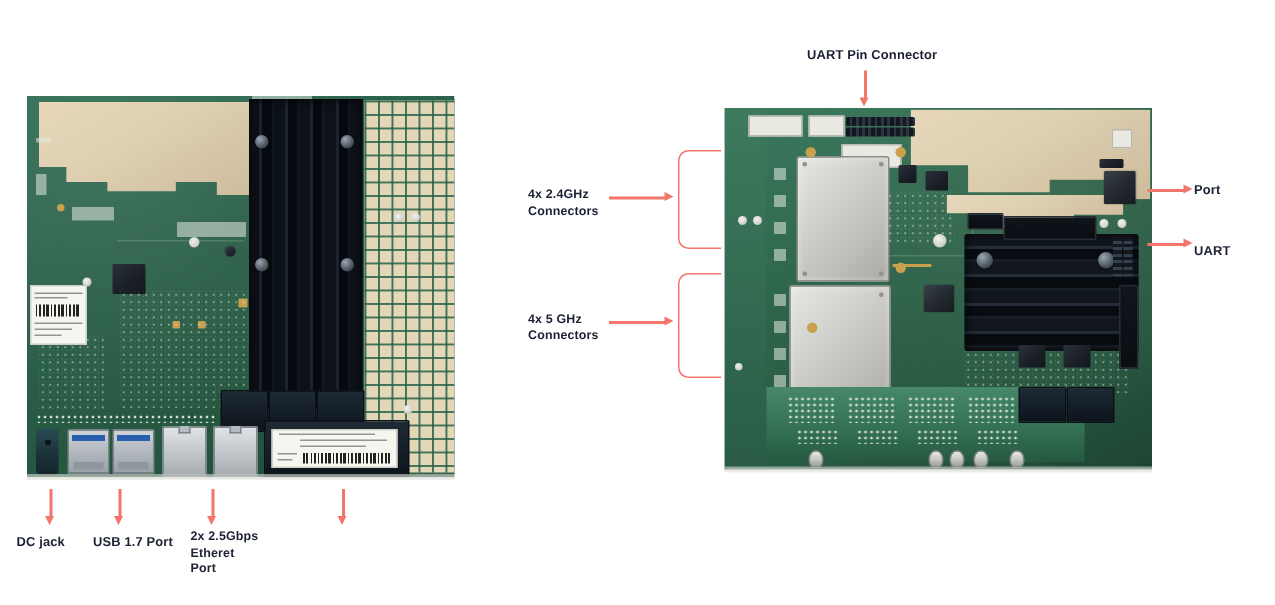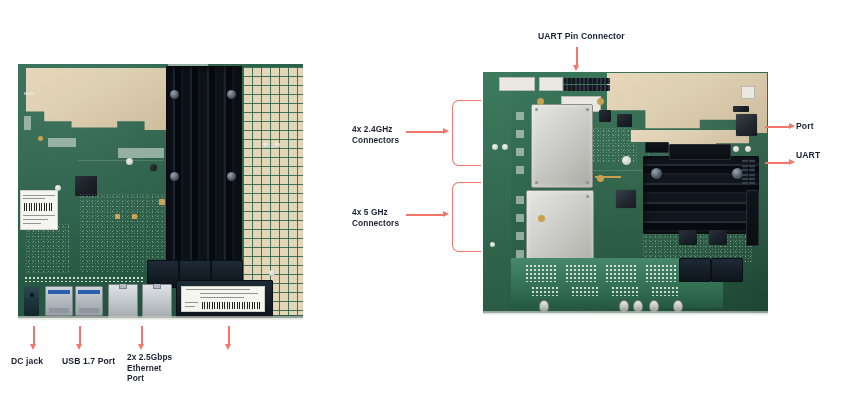--- a/index.html
+++ b/index.html
@@ -419,21 +419,21 @@
   <div class="arrhead down" style="left:30.2px;top:344px;"></div>
   <div class="ann ann-md" style="left:11px;top:356px;width:70px;">DC jack</div>
 
   <div class="arr arr-v" style="left:79px;top:326px;height:20px;"></div>
   <div class="arrhead down" style="left:76.2px;top:344px;"></div>
   <div class="ann ann-md" style="left:62px;top:356px;width:78px;">USB 1.7 Port</div>
 
   <div class="arr arr-v" style="left:141px;top:326px;height:20px;"></div>
   <div class="arrhead down" style="left:138.2px;top:344px;"></div>
   <div class="ann ann-sm" style="left:127px;top:352px;width:62px;">2x 2.5Gbps
-Ethernet
+Etheret
 Port</div>
 
   <div class="arr arr-v" style="left:228px;top:326px;height:20px;"></div>
   <div class="arrhead down" style="left:225.2px;top:344px;"></div>
 
   <div class="ann ann-md" style="left:538px;top:31px;width:110px;">UART Pin Connector</div>
   <div class="arr arr-v" style="left:576px;top:47px;height:20px;"></div>
   <div class="arrhead down" style="left:573.2px;top:65px;"></div>
 
   <div class="bracket" style="left:452px;top:100px;width:28px;height:64px;"></div>
@@ -447,15 +447,15 @@
 Connectors</div>
   <div class="arr arr-h" style="left:406px;top:214px;width:38px;"></div>
   <div class="arrhead right" style="left:443px;top:211.2px;"></div>
 
   <div class="arr arr-h" style="left:765px;top:126px;width:25px;"></div>
   <div class="arrhead right" style="left:789px;top:123.2px;"></div>
   <div class="ann ann-md" style="left:796px;top:121px;width:50px;">Port</div>
 
   <div class="arr arr-h" style="left:765px;top:162px;width:25px;"></div>
   <div class="arrhead right" style="left:789px;top:159.2px;"></div>
-  <div class="ann ann-md" style="left:796px;top:150px;width:50px;">UART</div>
+  <div class="ann ann-md" style="left:796px;top:162px;width:50px;">UART</div>
 
 </div>
 
 </body></html>

